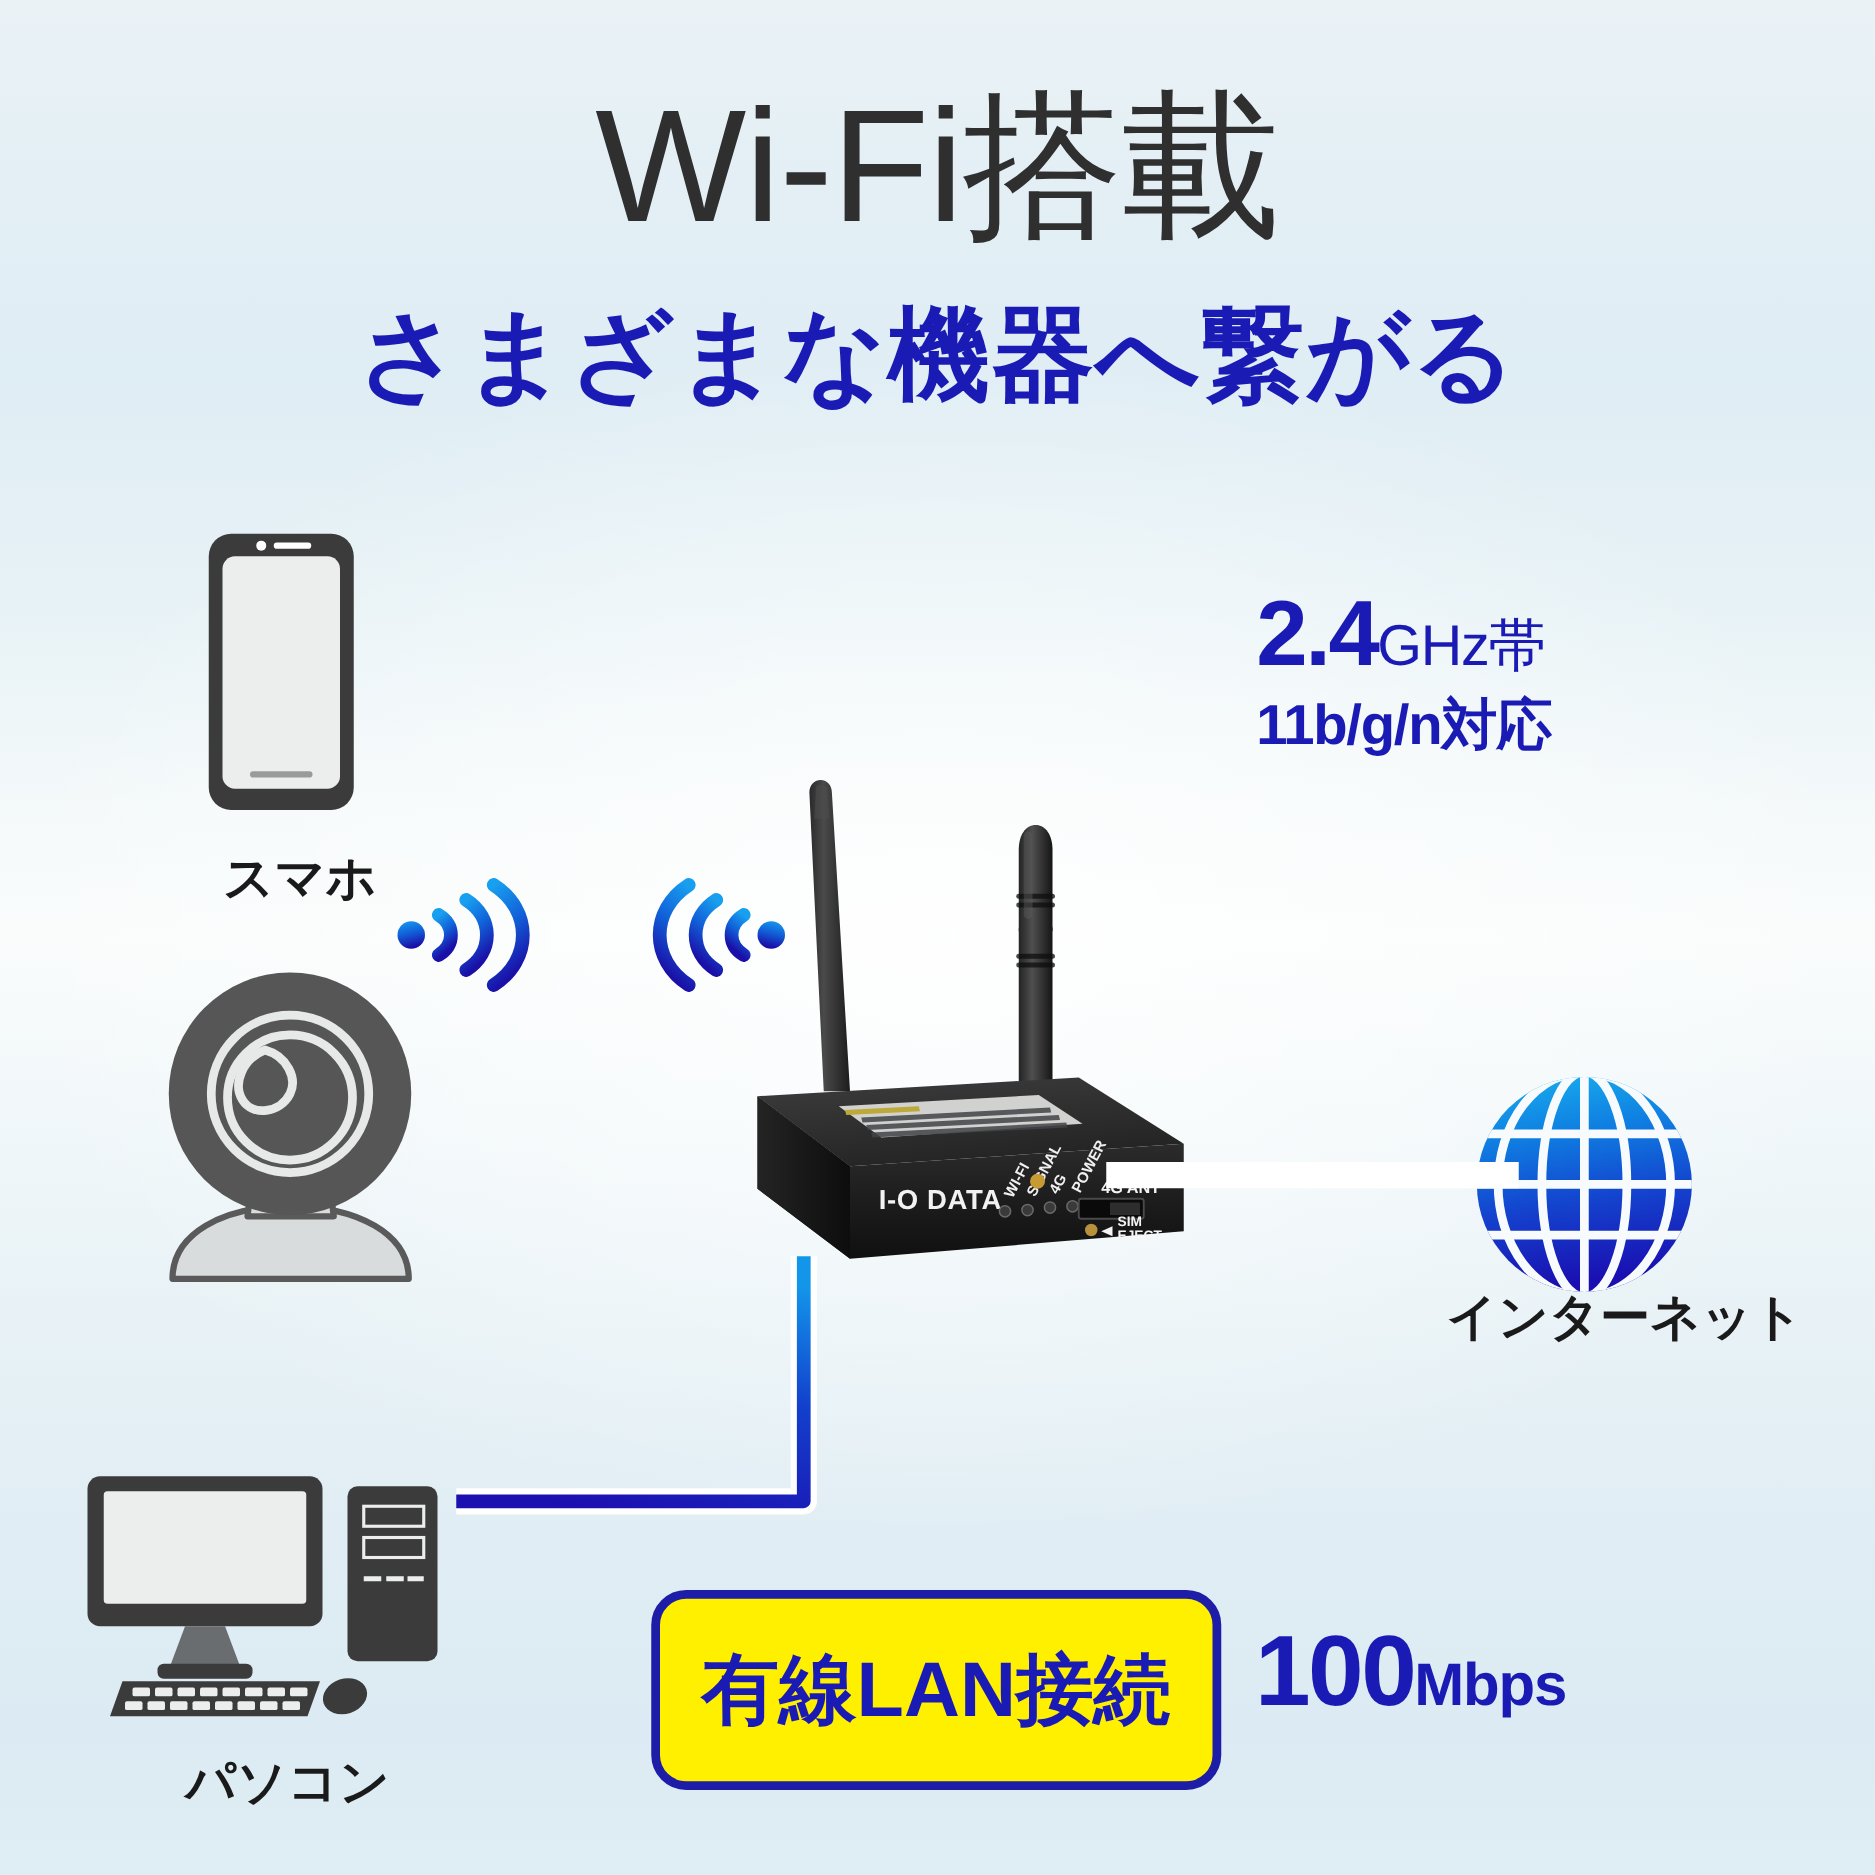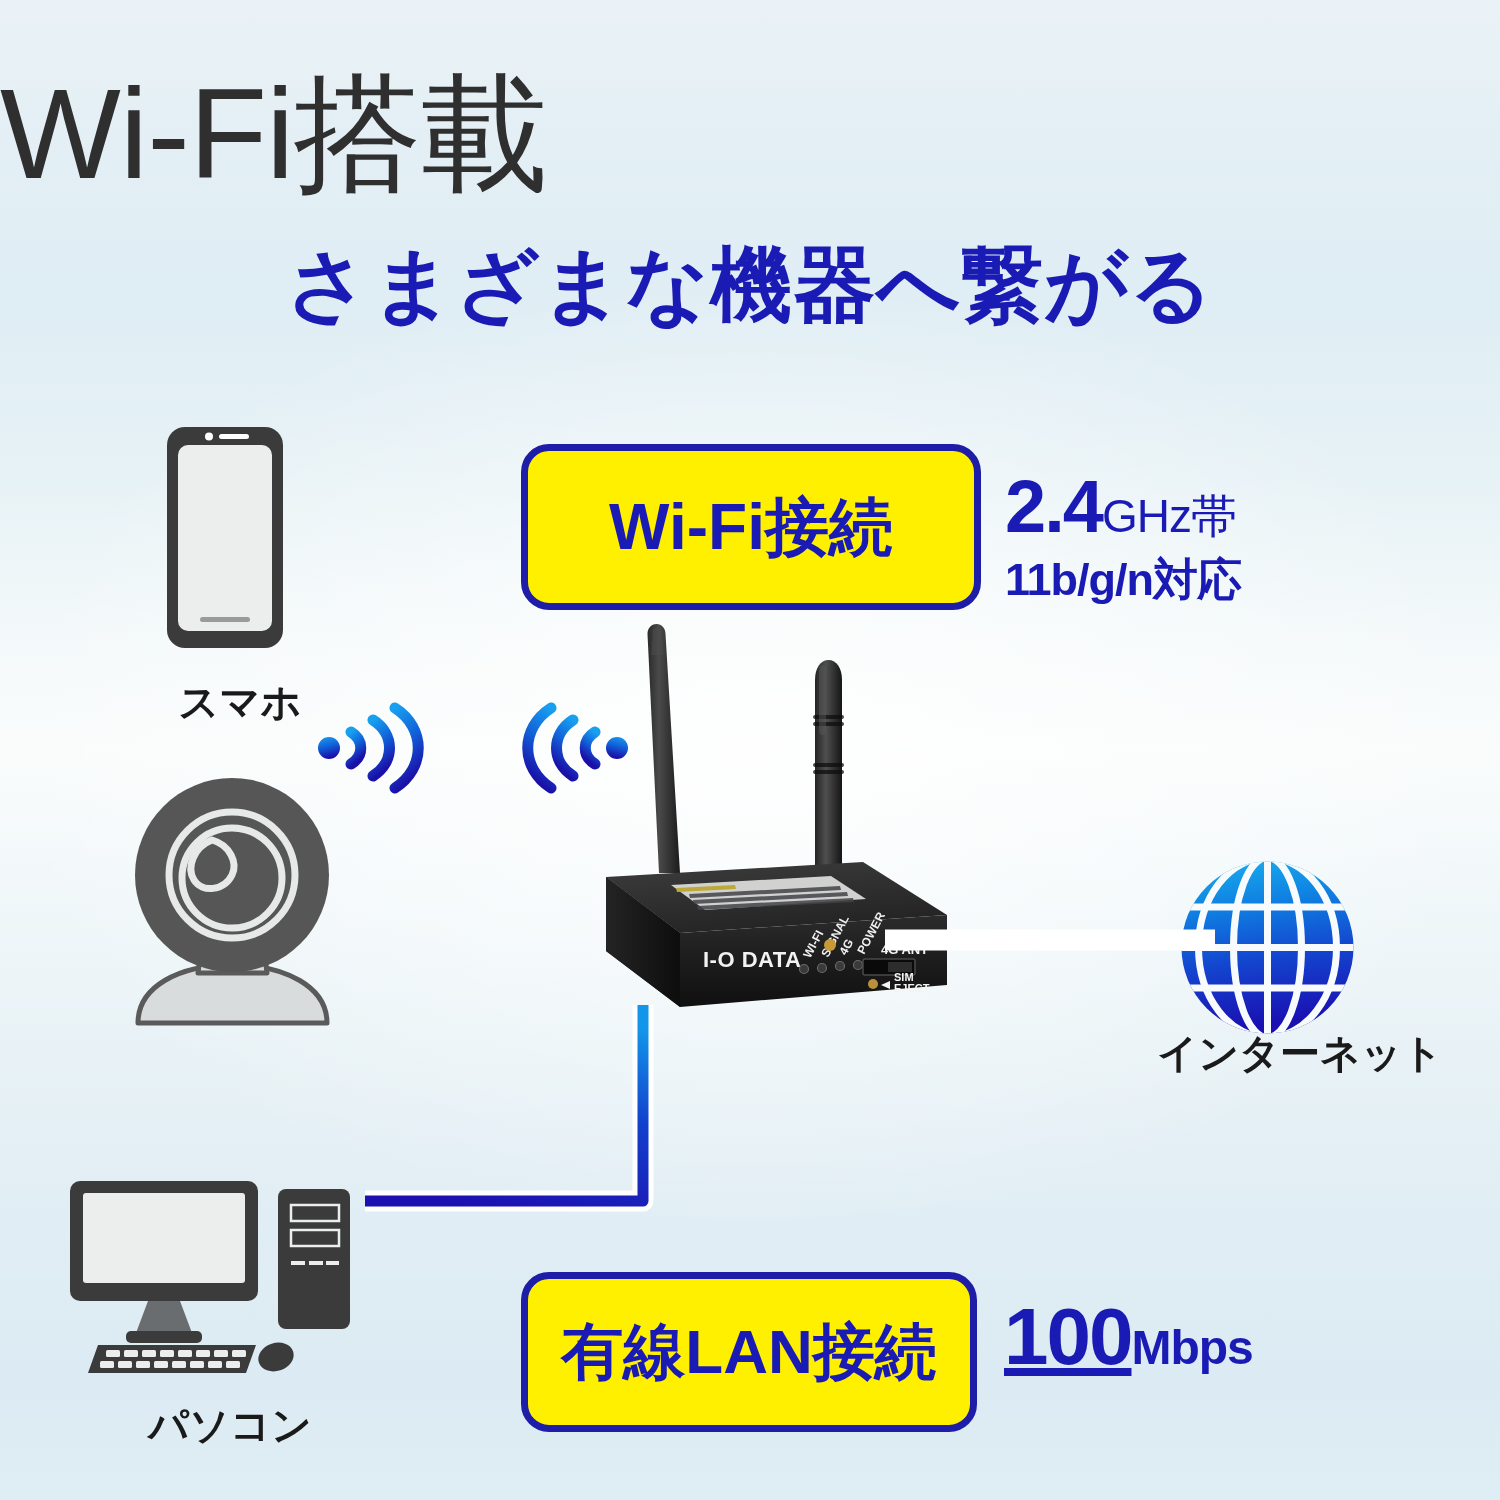--- a/index.html
+++ b/index.html
@@ -42,21 +42,21 @@
   }
 
   .layer { position: absolute; }
 
   
   #title {
     position: absolute;
     top: 58px;
     left: 0;
     width: 1500px;
-    text-align: left;
+    text-align: center;
     font-size: 128px;
     line-height: 1.18;
     letter-spacing: -1px;
     color: #2f2f2f;
     font-weight: 400;
     white-space: nowrap;
   }
   #subtitle {
     position: absolute;
     top: 236px;
@@ -133,21 +133,20 @@
     left: 1004px;
     top: 1297px;
     color: #1a1ab4;
     white-space: nowrap;
   }
   #spec-lan .big {
     font-size: 80px;
     font-weight: 700;
     letter-spacing: -2px;
     line-height: 1;
-    text-decoration: underline;
   }
   #spec-lan .mid {
     font-size: 48px;
     font-weight: 700;
     letter-spacing: -1px;
   }
 
   
   .dev-label {
     position: absolute;
@@ -179,23 +178,20 @@
   svg { display: block; overflow: visible; }
 </style>
 </head>
 <body>
 
 <div id="stage">
 
   <div id="title" class="layer">Wi-Fi搭載</div>
   <div id="subtitle" class="layer">さまざまな機器へ繋がる</div>
 
-  <div id="badge-wifi" class="badge">
-    <span>Wi-Fi接続</span>
-  </div>
 
   <div id="badge-lan" class="badge">
     <span>有線LAN接続</span>
   </div>
 
   <div id="spec-wifi" class="layer">
     <span class="big">2.4</span><span class="mid">GHz帯</span>
     <span class="sub">11b/g/n対応</span>
   </div>
 

